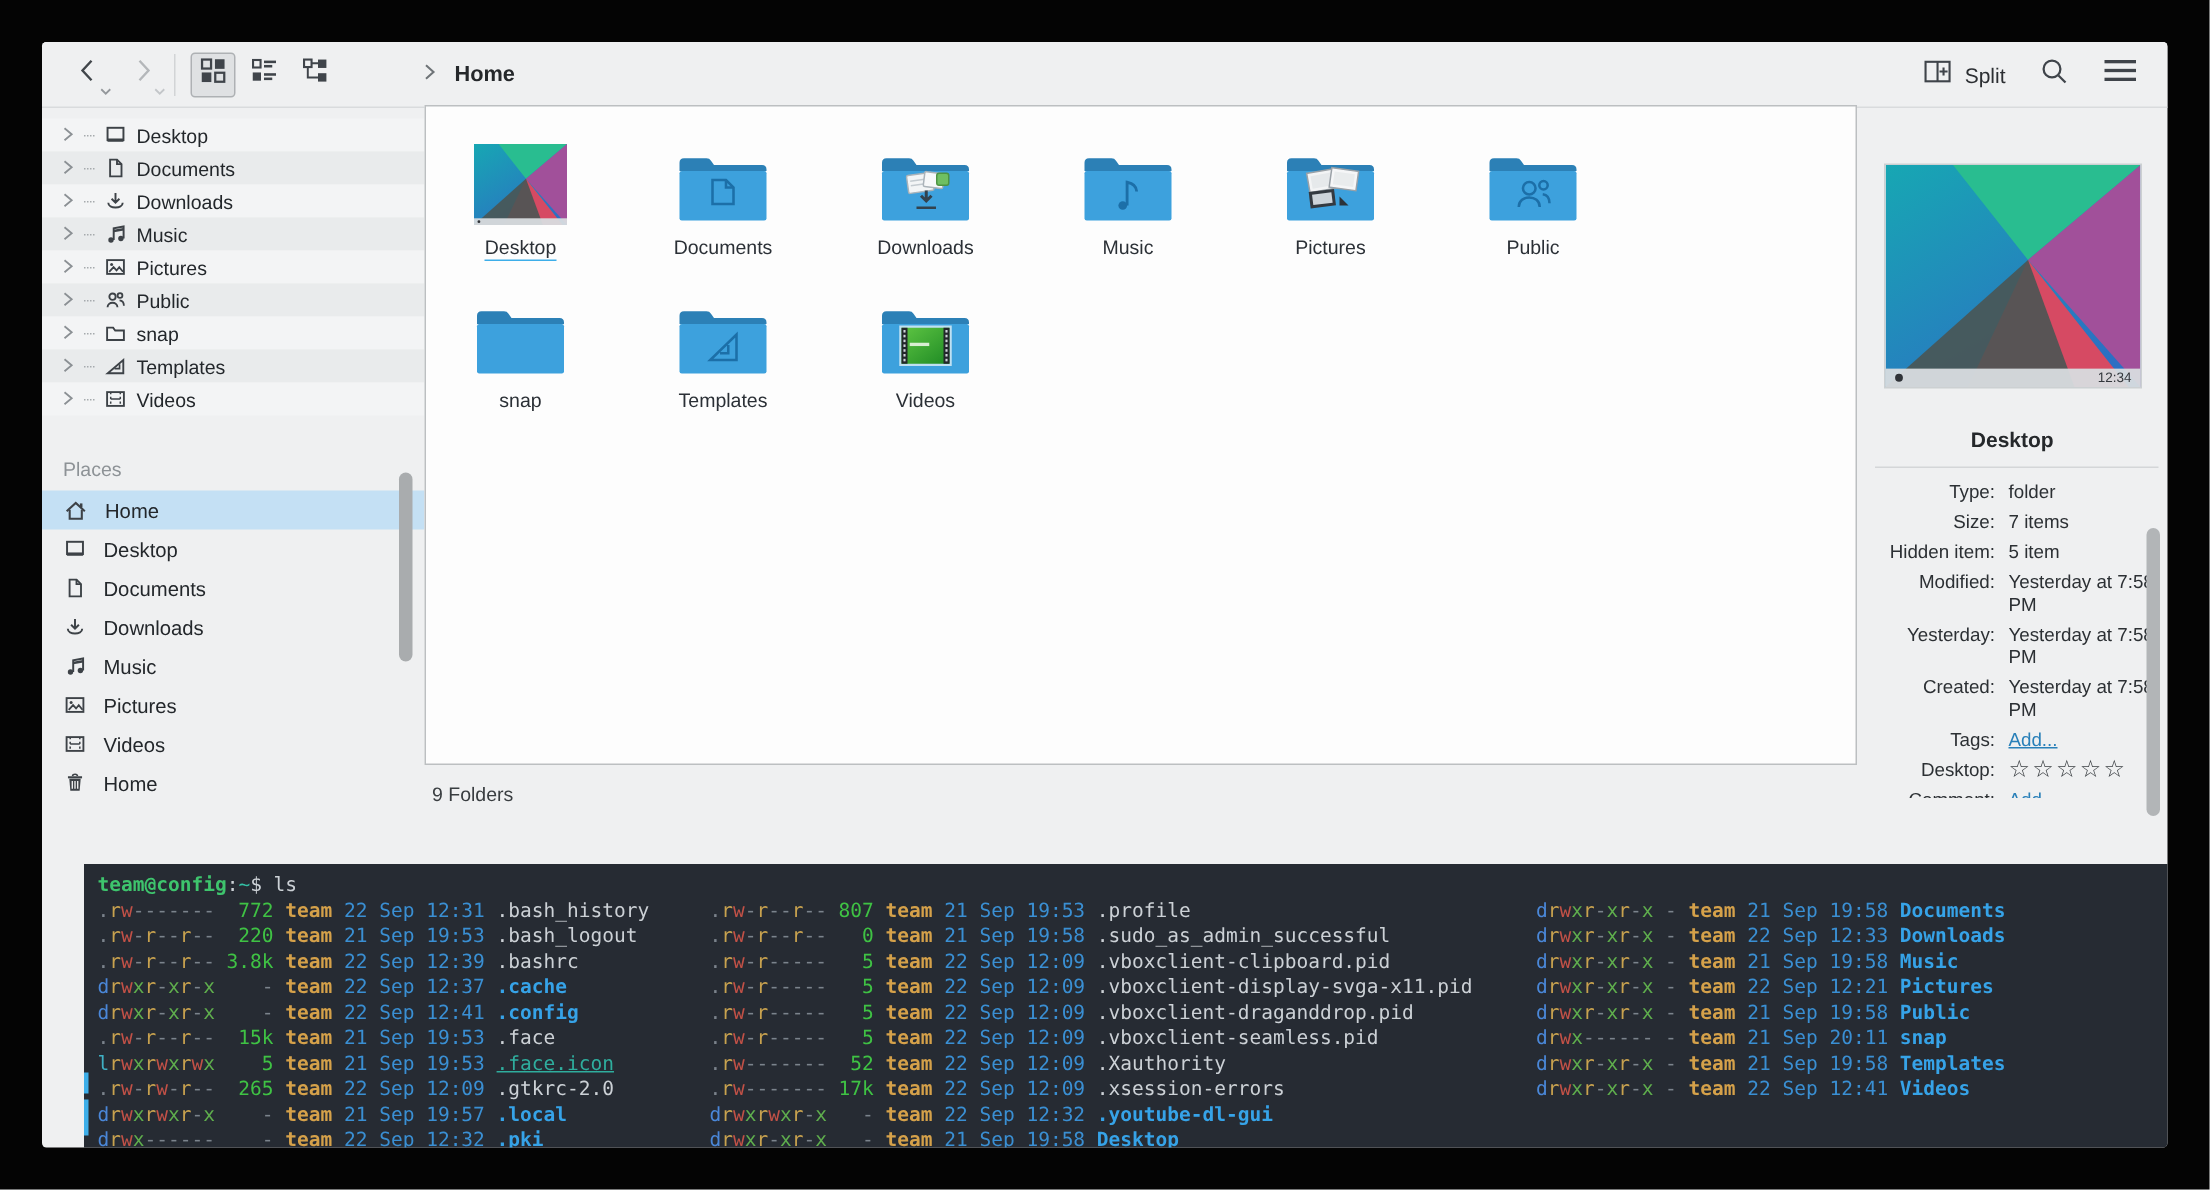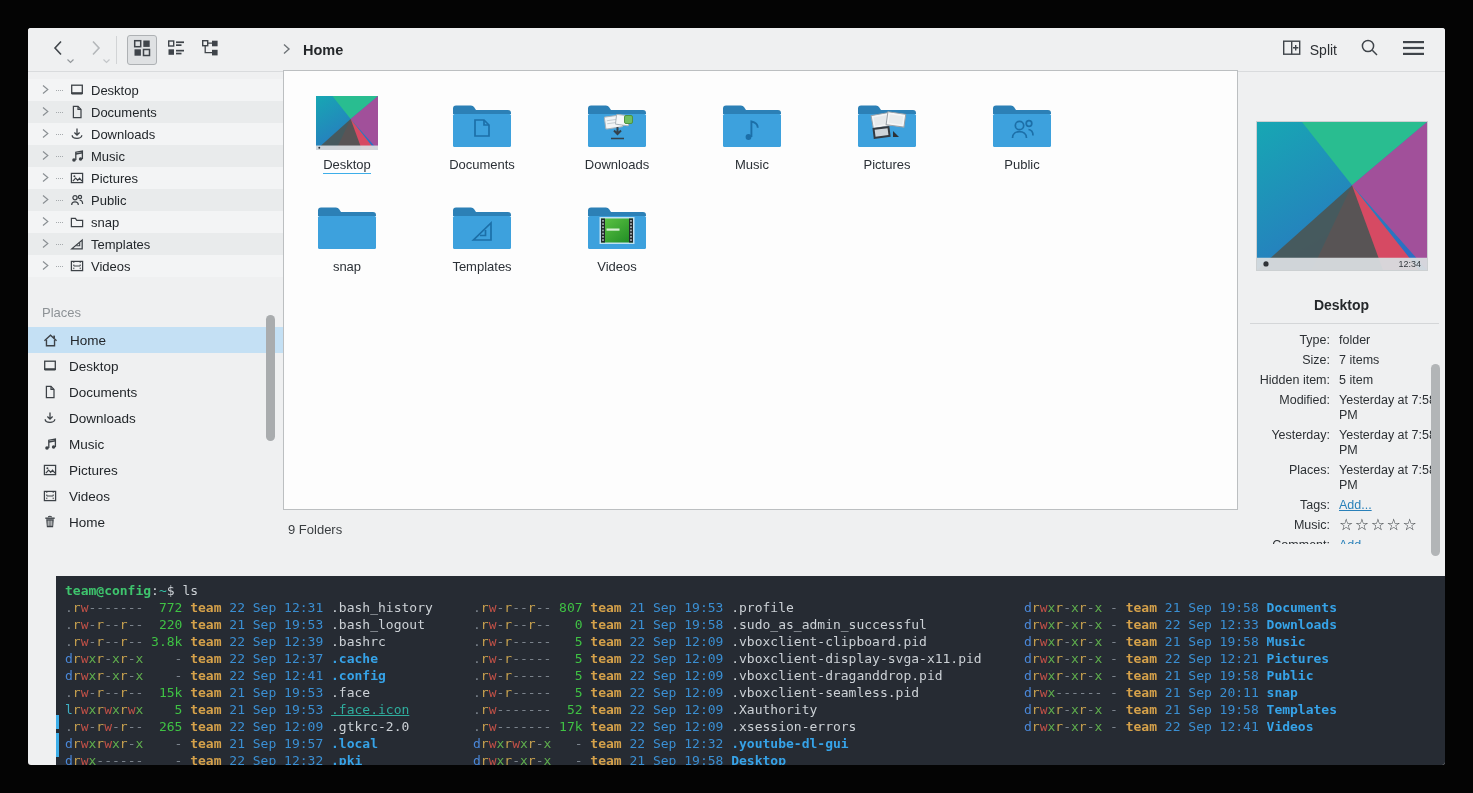--- a/index.html
+++ b/index.html
@@ -38,21 +38,21 @@
   
   .statusbar{position:absolute;left:255px;top:438px;width:955px;height:38px;display:flex;align-items:center;box-sizing:border-box;padding:0 8px 0 5px;font-size:13px;color:#393d40;}
   .zoomgrp{margin-left:auto;display:flex;align-items:center;gap:9px;}
   .slider{position:relative;width:112px;height:18px;}
   .slider .track{position:absolute;top:7px;left:0;width:100%;height:4px;background:#c6c9cb;border-radius:2px;}
   .slider .fillpart{position:absolute;top:7px;left:0;width:30px;height:4px;background:#3daee9;border-radius:2px;}
   .slider .knob{position:absolute;top:0;left:22px;width:17px;height:17px;background:#fcfcfc;border:1px solid #b0b3b6;border-radius:50%;box-sizing:border-box;}
   .capacity{width:116px;height:11px;border-radius:5.5px;background:#c9ccce;overflow:hidden;margin-left:4px;}
   .capacity .fill{height:100%;width:72%;background:#3daee9;border-radius:5.5px;}
   
-  .infopanel{position:absolute;right:0;top:12px;width:207px;height:476px;overflow:hidden;}
+  .infopanel{position:absolute;right:0;top:0;width:207px;height:476px;overflow:hidden;}
   .preview{margin:38px 0 0 19px;width:170px;height:148px;outline:1px solid #ccd0d2;line-height:0;}
   .info-title{text-align:center;font-weight:bold;font-size:14px;color:#25282b;margin-top:27px;}
   .info-div{height:1px;background:#d4d6d8;margin:10px 6px 9px 12px;}
   .details{font-size:12.5px;color:#2c3034;}
   .drow{display:flex;margin-bottom:5px;font-size:12.5px;color:#2c3034;line-height:15px;}
   .dlabel{width:92px;text-align:right;flex:none;}
   .dvalue{margin-left:9px;width:98px;}
   .link{color:#2980b9;text-decoration:underline;}
   .stars{font-size:16px;letter-spacing:1.5px;color:#3c4044;line-height:14px;font-family:"DejaVu Sans",sans-serif;}
   .drow.partial{height:6px;overflow:hidden;}
@@ -524,30 +524,30 @@
           </div>
           <div class="drow">
             <span class="dlabel">Modified:</span>
             <span class="dvalue">Yesterday at 7:58 PM</span>
           </div>
           <div class="drow">
             <span class="dlabel">Yesterday:</span>
             <span class="dvalue">Yesterday at 7:58 PM</span>
           </div>
           <div class="drow">
-            <span class="dlabel">Places:</span>
+            <span class="dlabel">Created:</span>
             <span class="dvalue">Yesterday at 7:58 PM</span>
           </div>
         </div>
       <div class="drow">
         <span class="dlabel">Tags:</span>
         <span class="dvalue"><span class="link">Add...</span></span>
       </div>
       <div class="drow" style="margin-top:3px;">
-        <span class="dlabel">Music:</span>
+        <span class="dlabel">Desktop:</span>
         <span class="dvalue stars">☆☆☆☆☆</span>
       </div>
       <div class="drow partial">
         <span class="dlabel">Comment:</span>
         <span class="dvalue"><span class="link">Add...</span></span>
       </div>
       <div class="iscroll"></div>
     </div>
   </div>
 

